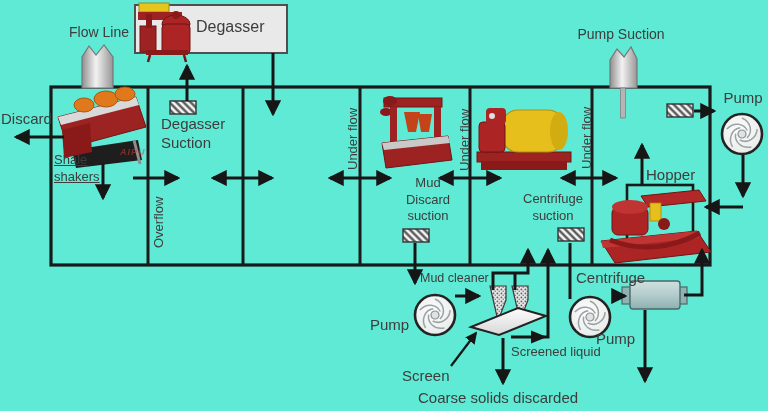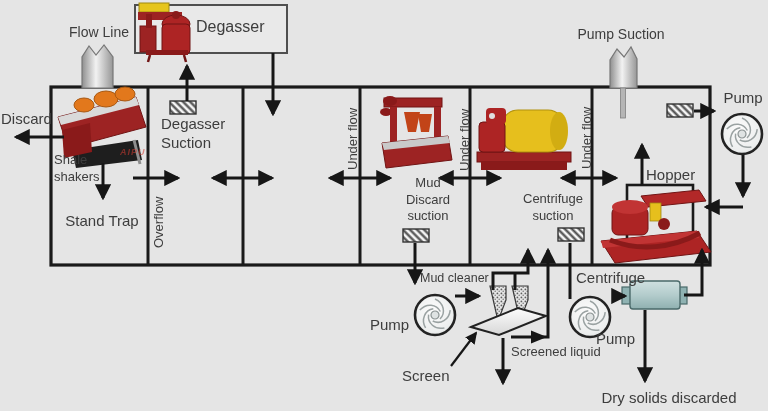--- a/index.html
+++ b/index.html
@@ -1,16 +1,16 @@
 <!DOCTYPE html>
 <html><head>
 <meta charset="utf-8">
 <style>
   html,body{margin:0;padding:0;background:#ffffff;}
-  .stage{position:relative;width:768px;height:411px;background:#e5e5e5;overflow:hidden;
+  .stage{position:relative;width:768px;height:411px;background:#5eead4;overflow:hidden;
          font-family:"Liberation Sans",sans-serif;color:#3d3d3d;}
   .stage svg{position:absolute;left:0;top:0;}
   .lbl{position:absolute;white-space:nowrap;line-height:1.28;font-size:13px;color:#3d3d3d;}
   .lbl span{display:block;}
   .c{text-align:center;}
   .v{transform:rotate(-90deg);transform-origin:0 0;}
   .f14{font-size:14px;}
   .f135{font-size:15px;}
   .f16{font-size:16px;}
   .f125{font-size:12.5px;}
@@ -192,25 +192,24 @@
 
   <use href="#pumpdef" transform="translate(435,315)"></use>
   <use href="#pumpdef" transform="translate(590,317)"></use>
   <use href="#pumpdef" transform="translate(742,134)"></use>
 </svg>
 
 <div class="lbl f14 c" style="left:56px;top:24px;width:86px;">Flow Line</div>
 <div class="lbl f16" style="left:196px;top:17px;">Degasser</div>
 <div class="lbl f14 c" style="left:556px;top:26px;width:130px;">Pump Suction</div>
 <div class="lbl f135" style="left:1px;top:109px;">Discard</div>
-<div class="lbl" style="left:54px;top:152px;">
+<div class="lbl" style="left:54px;top:152px;text-decoration:underline;">
   <span>Shale</span>
       <span>shakers</span>
 </div>
-<div class="lbl f135 c" style="left:64px;top:211px;width:76px;">Stand Trap</div>
 <div class="lbl v" style="left:151px;top:248px;">Overflow</div>
 <div class="lbl f135" style="left:161px;top:114px;">
   <span>Degasser</span>
       <span>Suction</span>
 </div>
 <div class="lbl v" style="left:345px;top:170px;">Under flow</div>
 <div class="lbl c" style="left:396px;top:175px;width:64px;">
   <span>Mud</span>
       <span>Discard</span>
       <span>suction</span>
@@ -219,21 +218,21 @@
 <div class="lbl c" style="left:510px;top:191px;width:86px;">
   <span>Centrifuge</span>
       <span>suction</span>
 </div>
 <div class="lbl v" style="left:579px;top:169px;">Under flow</div>
 <div class="lbl f135" style="left:646px;top:165px;">Hopper</div>
 <div class="lbl f135 c" style="left:720px;top:88px;width:46px;">Pump</div>
 <div class="lbl f125" style="left:420px;top:270px;">Mud cleaner</div>
 <div class="lbl f135" style="left:370px;top:315px;">Pump</div>
 <div class="lbl f135" style="left:402px;top:366px;text-align:right;">Screen</div>
+<div class="lbl f135 c" style="left:418px;top:388px;width:152px;">Coarse solids discarded</div>
 <div class="lbl" style="left:511px;top:344px;">
   <span>Screened liquid</span>
 </div>
 <div class="lbl f135" style="left:576px;top:268px;">Centrifuge</div>
 <div class="lbl f135" style="left:596px;top:329px;">Pump</div>
-<div class="lbl f135 c" style="left:590px;top:388px;width:158px;">Dry solids discarded</div>
 <div class="lbl wm" style="left:120px;top:147px;">AIPU</div>
 
 </div>
 
 </body></html>

